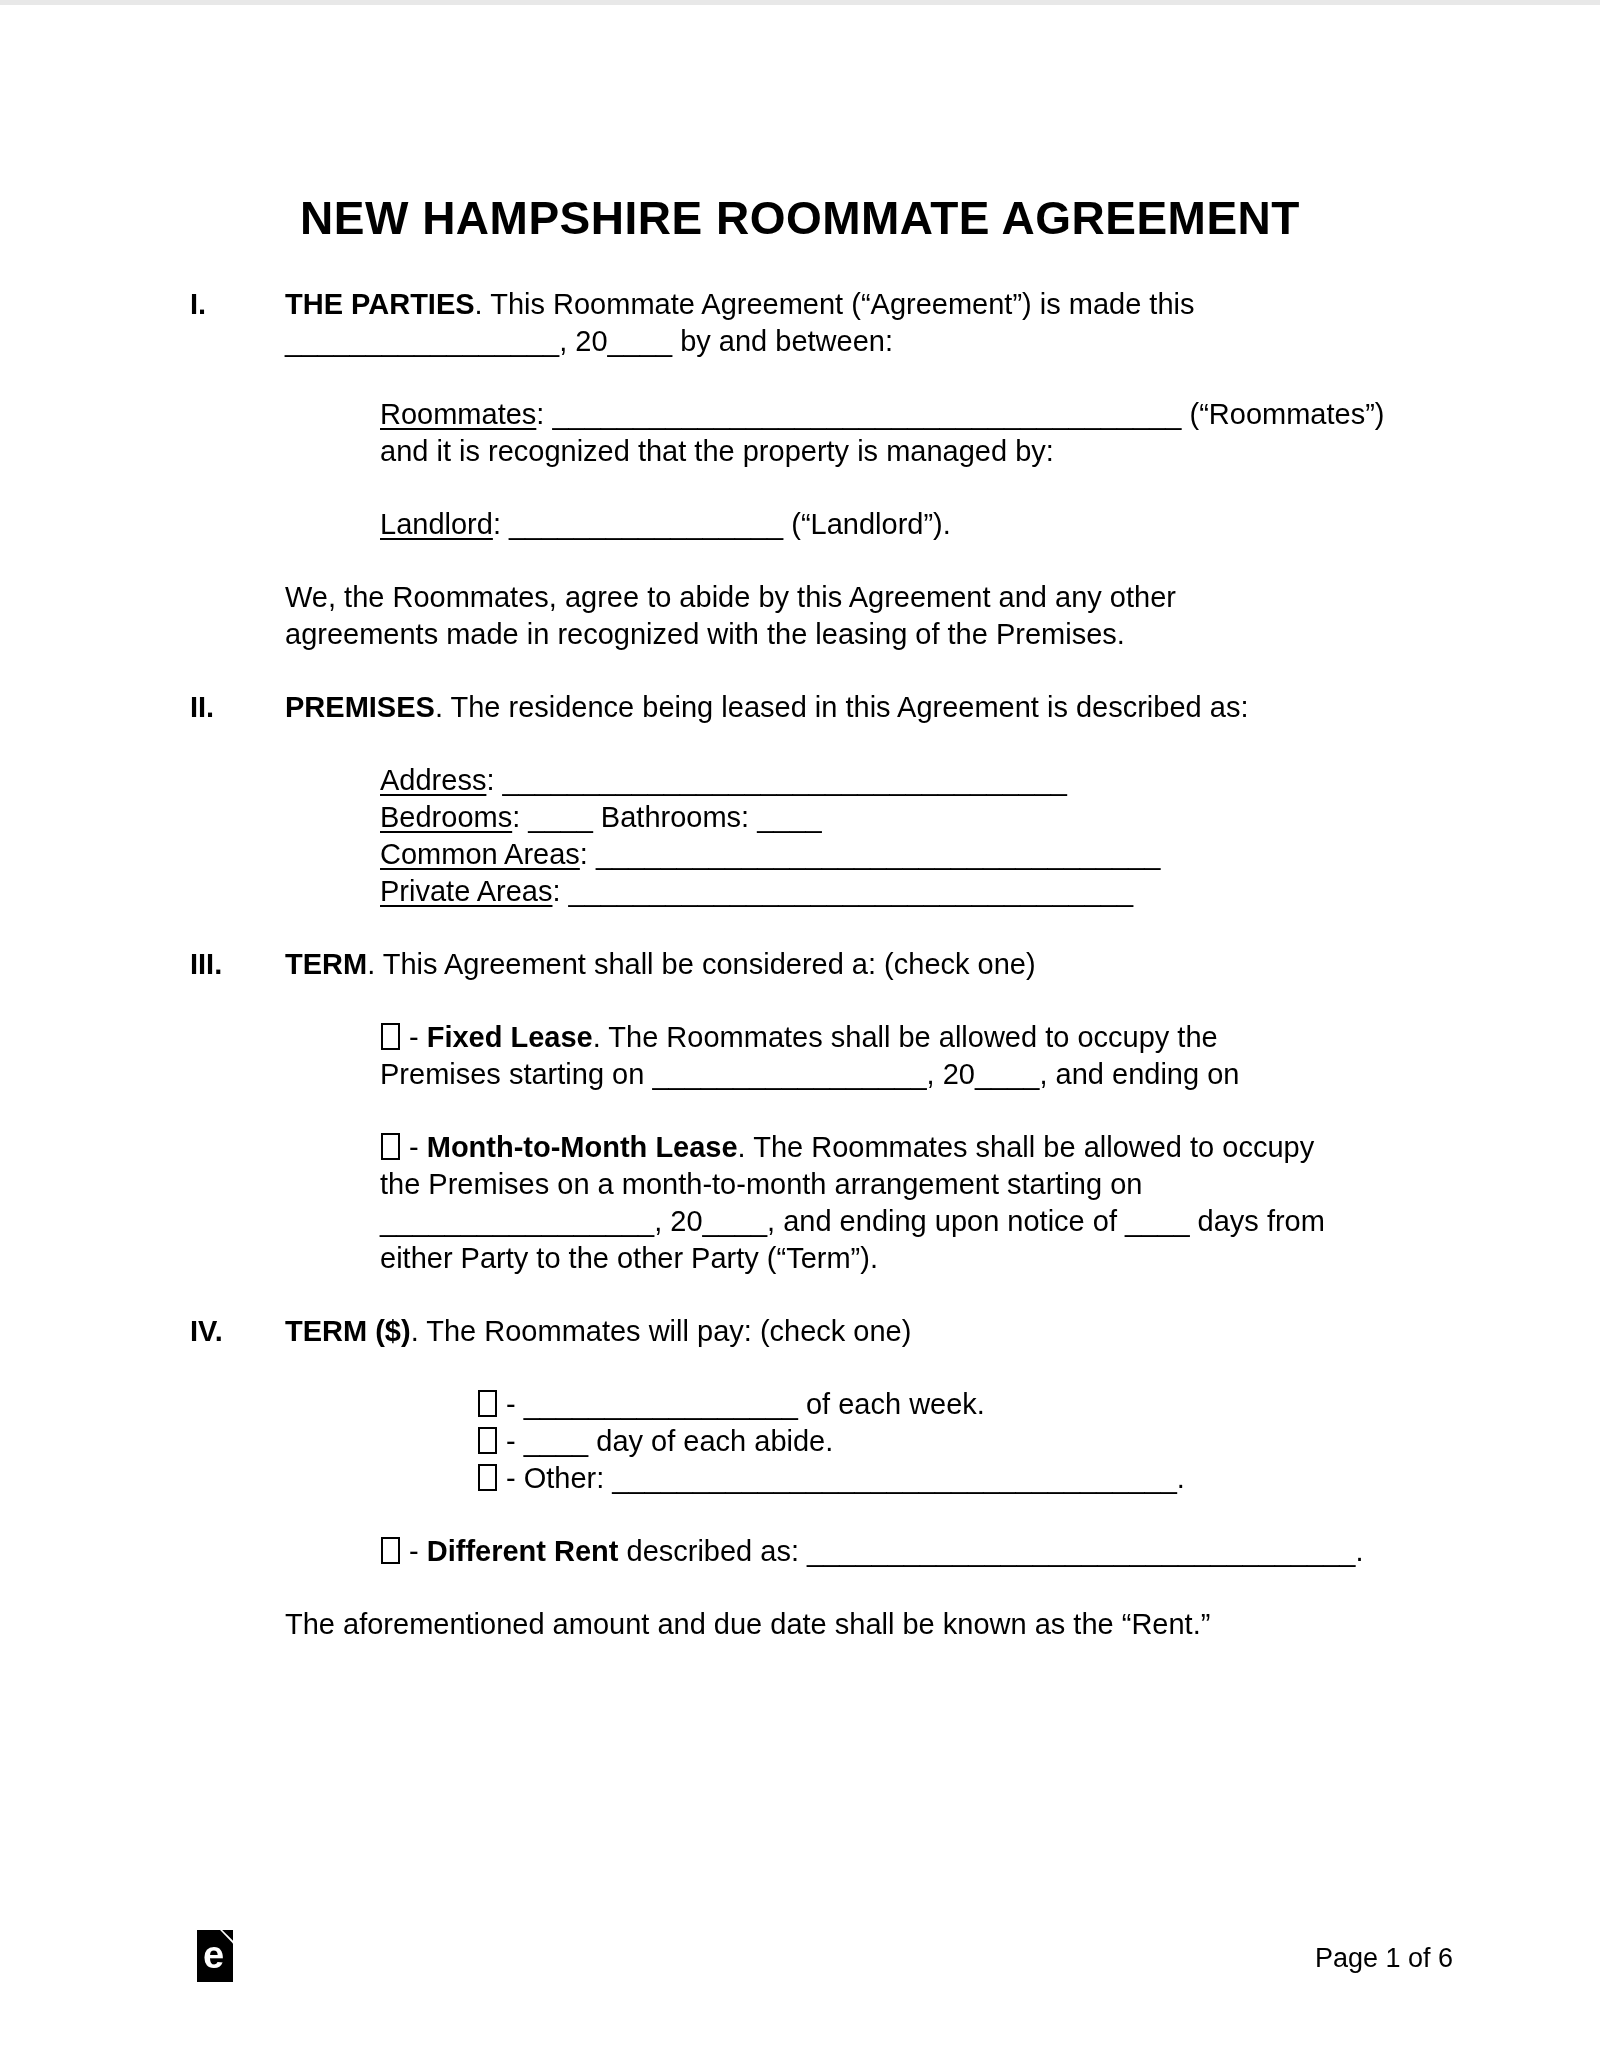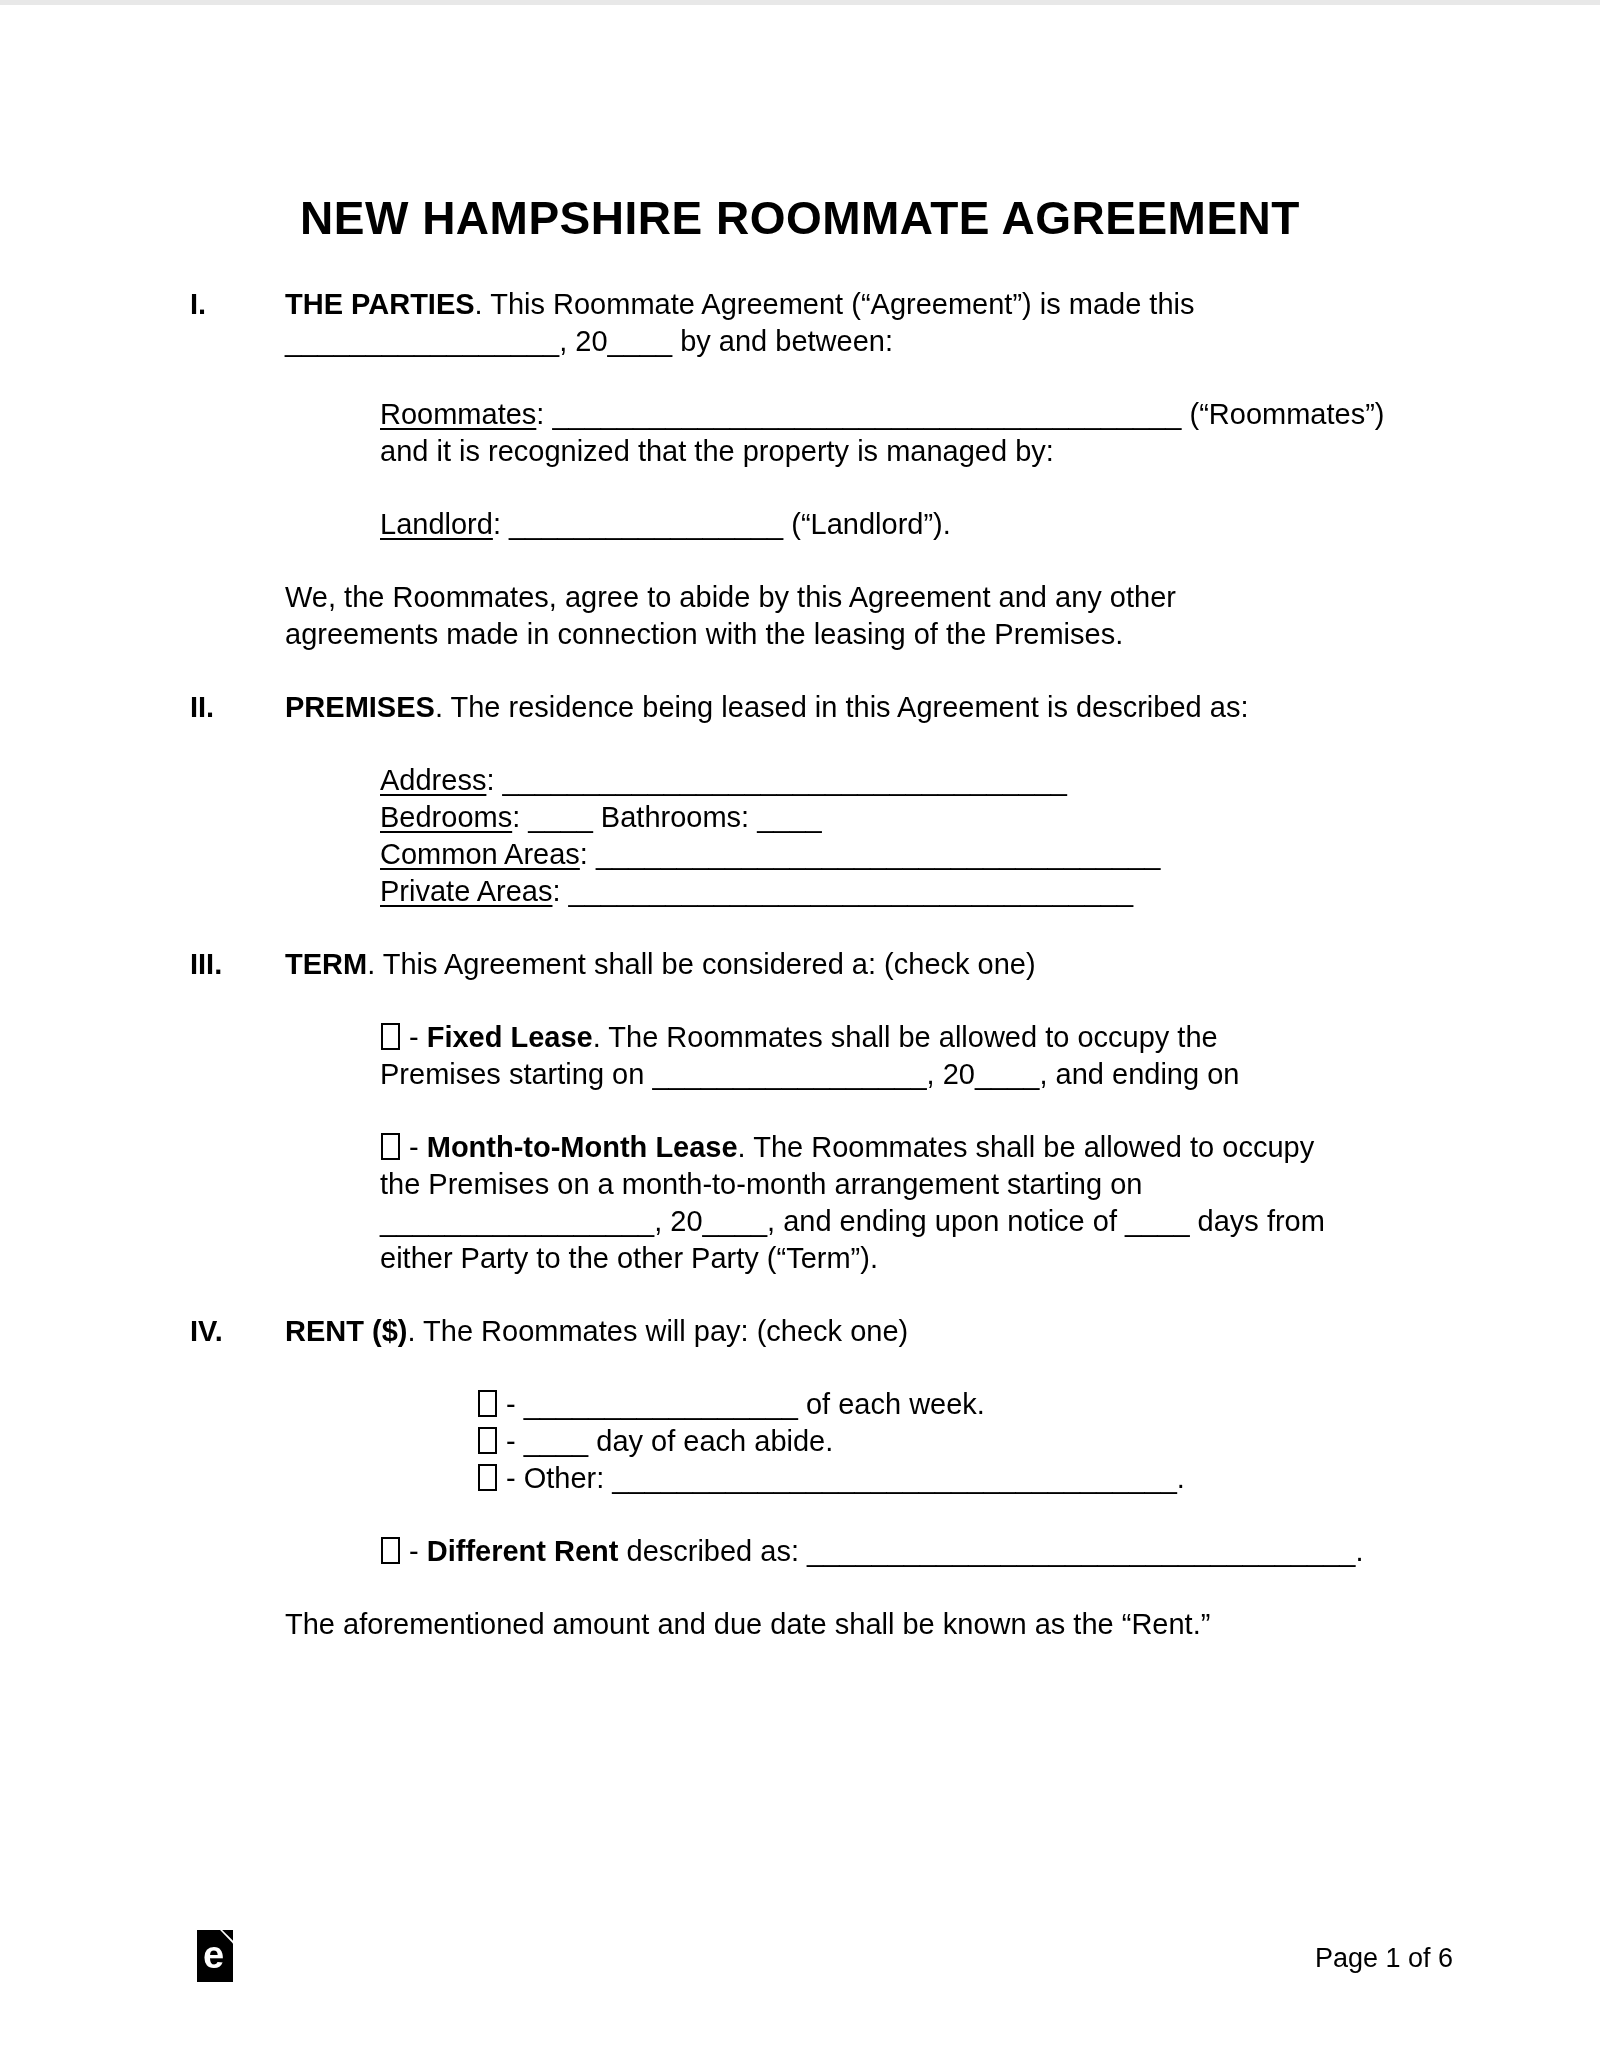--- a/index.html
+++ b/index.html
@@ -78,21 +78,21 @@
       <div class="line"><span class="u">Roommates</span><span>: _______________________________________ (“Roommates”)</span></div>
       <div class="line">and it is recognized that the property is managed by:</div>
     </div>
 
     <div class="para mli1">
       <div class="line"><span class="u">Landlord</span><span>: _________________ (“Landlord”).</span></div>
     </div>
 
     <div class="para mlb">
       <div class="line">We, the Roommates, agree to abide by this Agreement and any other</div>
-      <div class="line">agreements made in connection with the leasing of the Premises.</div>
+      <div class="line">agreements made in recognized with the leasing of the Premises.</div>
     </div>
 
     <div class="para">
       <div class="row">
         <span class="num">II.</span>
         <span class="line"><span class="b">PREMISES</span><span>. The residence being leased in this Agreement is described as:</span></span>
       </div>
     </div>
 
     <div class="para mli1">
@@ -118,21 +118,21 @@
     <div class="para mli1">
       <div class="line"><span class="cb"></span><span>- </span><span class="b">Month-to-Month Lease</span><span>. The Roommates shall be allowed to occupy</span></div>
       <div class="line">the Premises on a month-to-month arrangement starting on</div>
       <div class="line">_________________, 20____, and ending upon notice of ____ days from</div>
       <div class="line">either Party to the other Party (“Term”).</div>
     </div>
 
     <div class="para">
       <div class="row">
         <span class="num">IV.</span>
-        <span class="line"><span class="b">RENT ($)</span><span>. The Roommates will pay: (check one)</span></span>
+        <span class="line"><span class="b">TERM ($)</span><span>. The Roommates will pay: (check one)</span></span>
       </div>
     </div>
 
     <div class="para">
       <div class="line mli2"><span class="cb"></span><span>- _________________ of each week.</span></div>
       <div class="line mli2"><span class="cb"></span><span>- ____ day of each abide.</span></div>
       <div class="line mli2"><span class="cb"></span><span>- Other: ___________________________________.</span></div>
     </div>
 
     <div class="para mli1">

